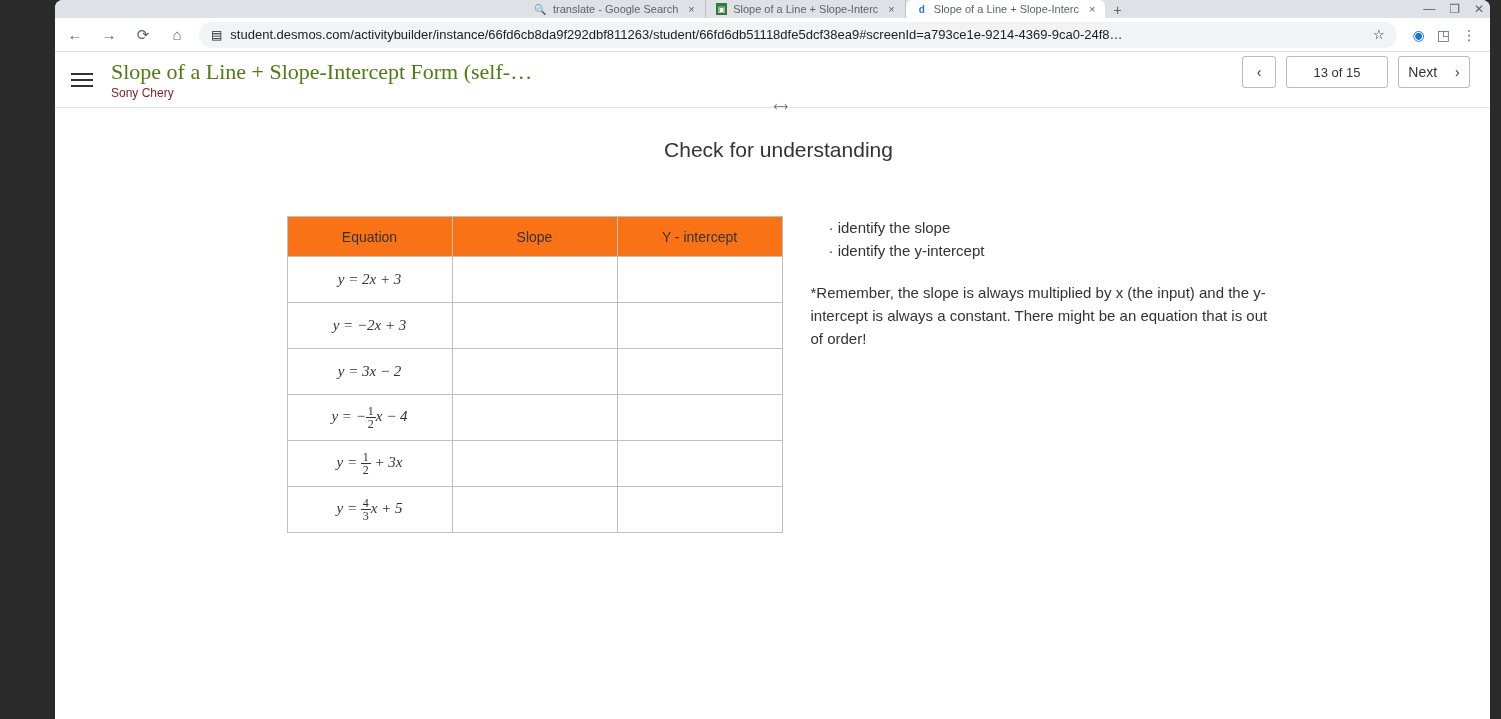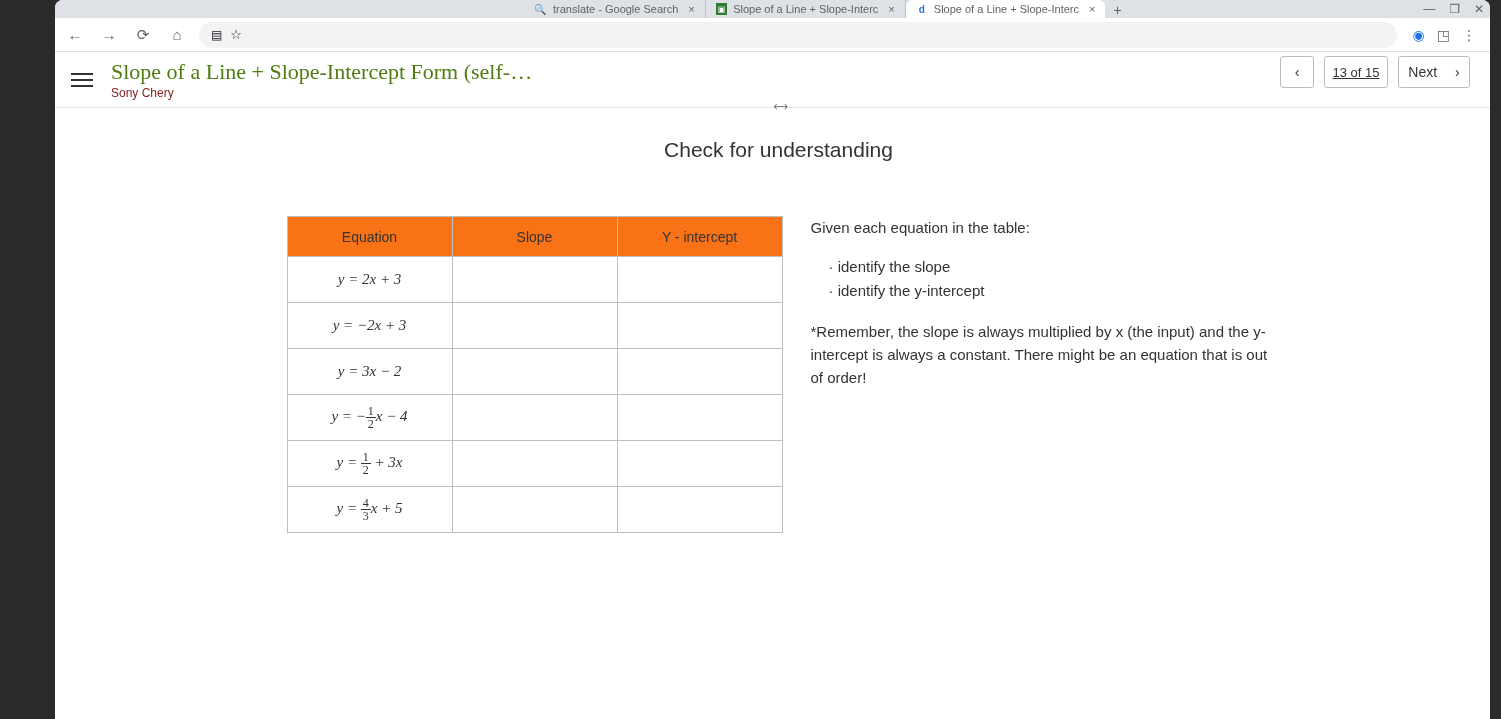--- a/index.html
+++ b/index.html
@@ -133,21 +133,21 @@
   border-radius: 3px;
   height: 32px;
   display: flex;
   align-items: center;
   justify-content: center;
   font-size: 14px;
   color: #333;
   background: #fff;
 }
 .pager-prev { width: 34px; }
-.pager-count { width: 64px; font-size: 13px; text-decoration: underline; }
+.pager-count { width: 102px; font-size: 13px; }
 .pager-next { width: 72px; gap: 18px; }
 .content {
   padding: 30px 0 0 0;
   display: flex;
   justify-content: center;
   gap: 30px;
 }
 .page-title {
   text-align: center;
   font-size: 21px;
@@ -232,20 +232,21 @@
     </div>
   </div>
 
   <div class="toolbar">
     <div class="nav-btn">←</div>
     <div class="nav-btn">→</div>
     <div class="nav-btn">⟳</div>
     <div class="nav-btn">⌂</div>
     <div class="omnibox">
       <span class="site-icon">▤</span>
+      <span class="url">student.desmos.com/activitybuilder/instance/66fd6cb8da9f292dbf811263/student/66fd6db51118dfe5dcf38ea9#screenId=a793ce1e-9214-4369-9ca0-24f8…</span>
       <span>☆</span>
     </div>
     <div class="ext-icons">
       <span style="color:#1a73e8;">◉</span>
       <span>◳</span>
       <span>⋮</span>
     </div>
   </div>
 
   <div class="app-header">
@@ -314,21 +315,20 @@
           <td><span class="eq">
             <span>y = </span><span class="frac"><span class="n">4</span><span class="d">3</span></span><span>x + 5</span>
           </span></td>
           <td></td>
           <td></td>
         </tr>
       </tbody>
         </table>
 
       <div class="instructions">
-        <p>Given each equation in the table:</p>
         <ul>
           <li>identify the slope</li>
           <li>identify the y-intercept</li>
         </ul>
         <p>*Remember, the slope is always multiplied by x (the input) and the y-intercept is always a constant. There might be an equation that is out of order!</p>
       </div>
     </div>
   </div>
 
 </div>

